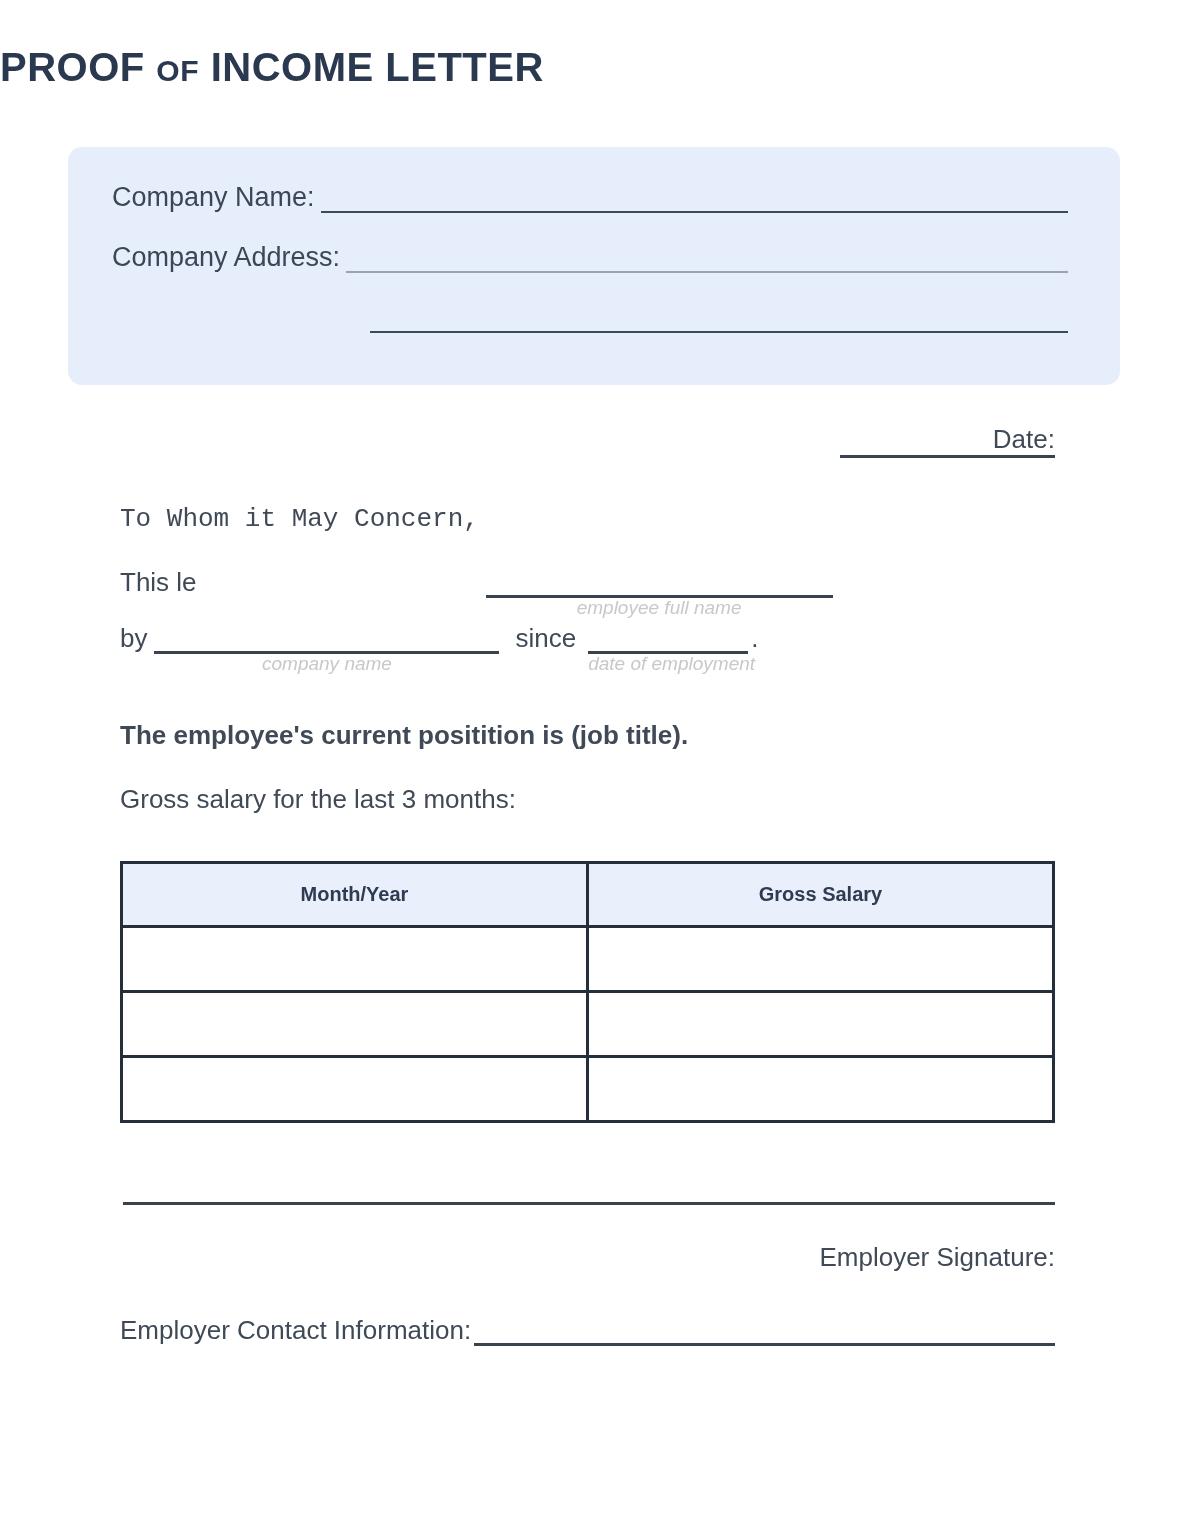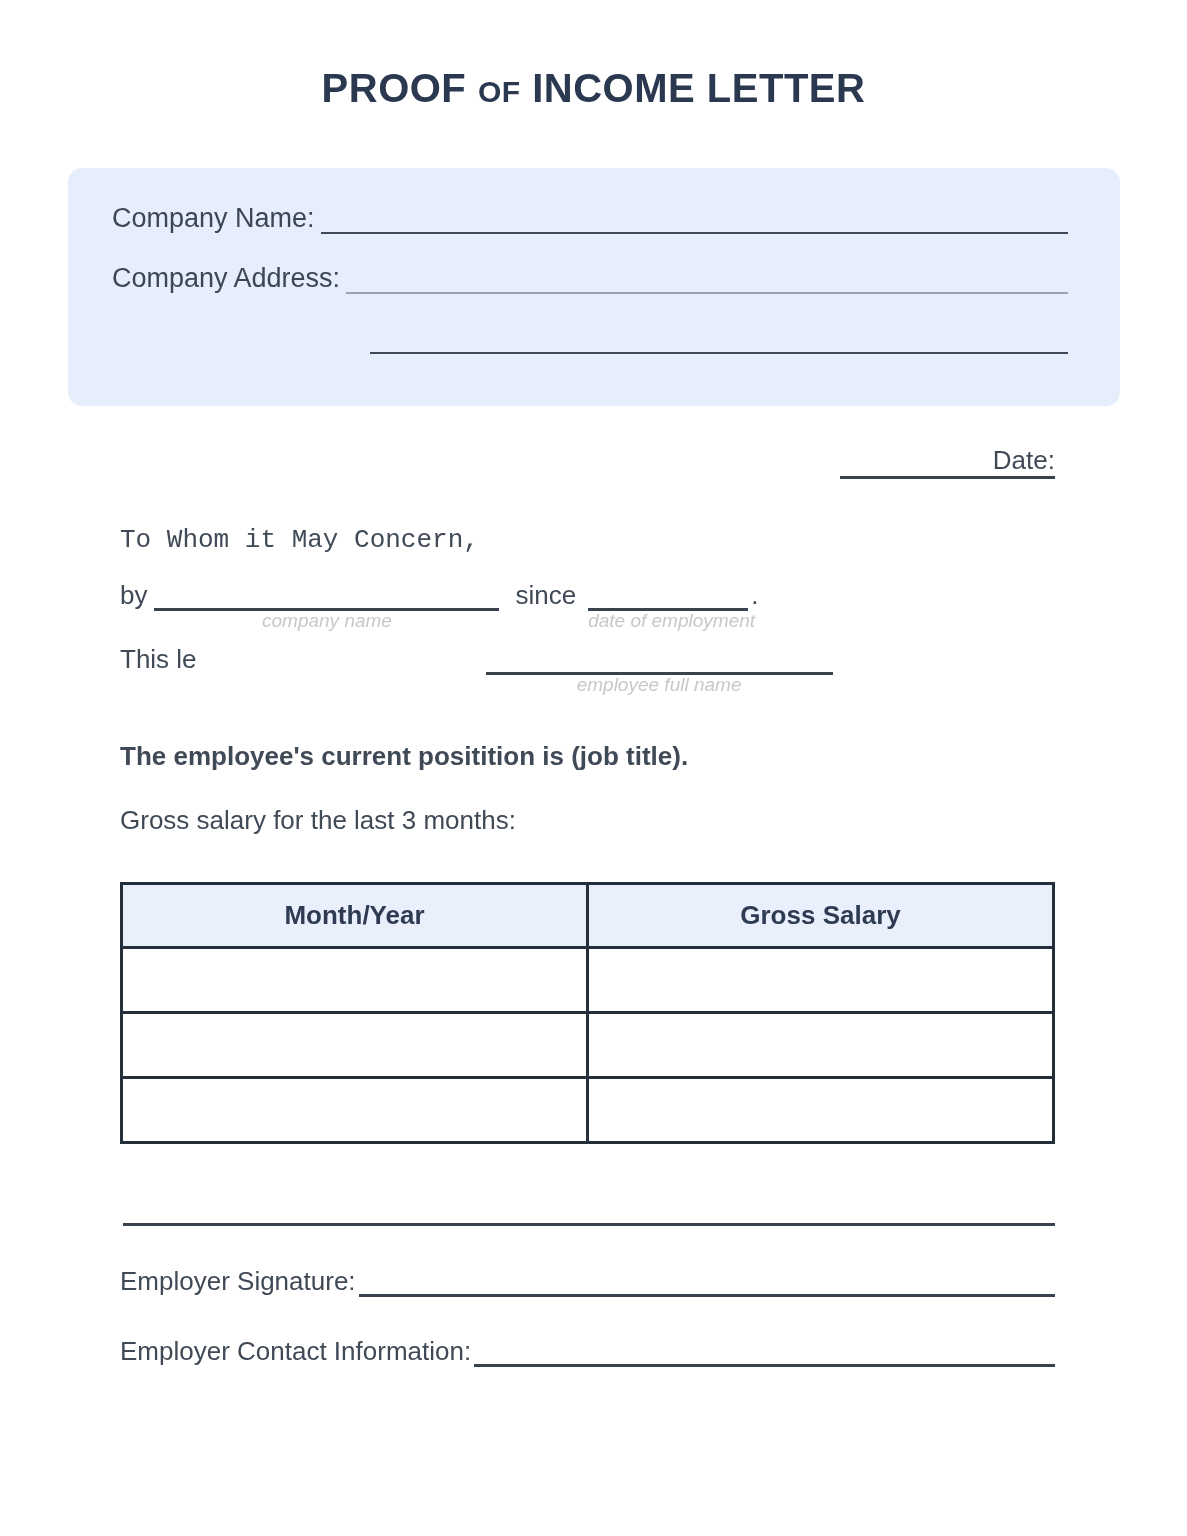--- a/index.html
+++ b/index.html
@@ -11,22 +11,22 @@
     width: 1187px;
     height: 1536px;
     margin: 0 auto;
     background: #ffffff;
     color: #404a57;
     overflow: hidden;
   }
 
   
   .title {
-    padding-top: 66px;
-    text-align: center;
+    padding-top: 45px;
+    text-align: left;
     font-size: 40px;
     font-weight: bold;
     color: #2b3950;
     letter-spacing: 0.5px;
     line-height: 1.1;
   }
   .title .of { font-size: 30px; letter-spacing: 0.5px; }
 
   
   .panel {
@@ -79,38 +79,38 @@
   
   .salary-table {
     margin-top: 47px;
     width: 100%;
     border-collapse: collapse;
   }
   .salary-table th {
     height: 64px;
     background: #e9f0fc;
     border: 3px solid #252e3b;
-    font-size: 26px;
+    font-size: 20px;
     font-weight: bold;
     color: #2e3b52;
     text-align: center;
   }
   .salary-table td {
     height: 65px;
     border: 3px solid #252e3b;
     background: #ffffff;
   }
   .col-month  { width: 50%; }
   .col-salary { width: 50%; }
 
   
   .sincerely { margin-top: 44px; line-height: 30px; }
   .sig-row { display: flex; align-items: flex-end; height: 34px; }
   .sig-row-1 { margin-top: 48px; }
-  .sig-row-2 { margin-top: 37px; }
+  .sig-row-2 { margin-top: 37px; flex-direction: column; }
   .sig-row-3 { margin-top: 36px; }
   .sig-label { white-space: nowrap; }
   .sig-line { flex: 1; border-bottom: 3px solid #39424f; margin-left: 3px; }
 </style>
 </head>
 <body>
 
 <div class="page">
 
   <div class="title">
@@ -135,40 +135,40 @@
   </div>
 
   <div class="content">
 
     <div class="date-row">
       <span>Date:</span>
       <span class="date-line"></span>
     </div>
 
     <div class="salutation">To Whom it May Concern,</div>
+
+    <div class="fill-row row-a">
+      <span>This le</span>
+      <span class="blank blank-employee">
+        <span class="hint">employee full name</span>
+      </span>
+    </div>
 
     <div class="fill-row row-b">
       <span>by</span>
       <span class="blank blank-company">
         <span class="hint">company name</span>
       </span>
       <span class="word-since">since</span>
       <span class="blank blank-date">
         <span class="hint">date of employment</span>
       </span>
       <span class="word-period">.</span>
     </div>
 
-    <div class="fill-row row-a">
-      <span>This le</span>
-      <span class="blank blank-employee">
-        <span class="hint">employee full name</span>
-      </span>
-    </div>
-
     <div class="position-line">The employee's current positition is (job title).</div>
 
     <div class="salary-intro">Gross salary for the last 3 months:</div>
 
     <table class="salary-table">
       <thead>
         <tr>
           <th class="col-month">Month/Year</th>
           <th class="col-salary">Gross Salary</th>
         </tr>

